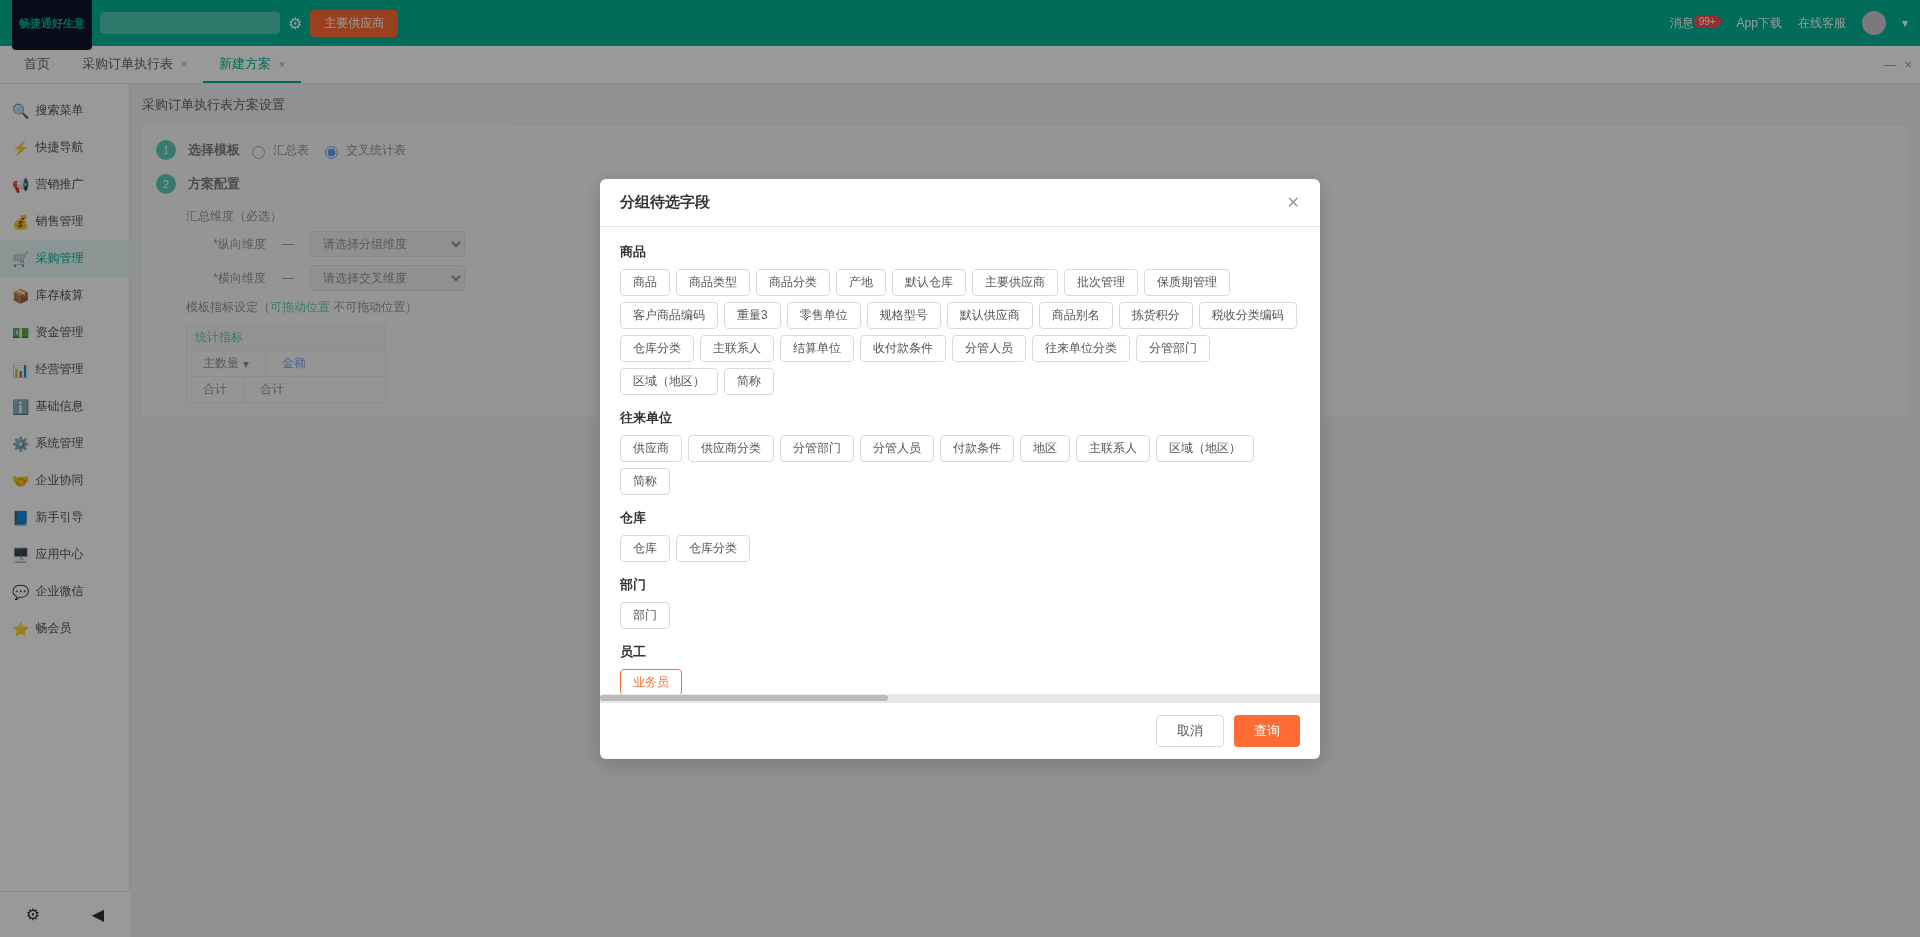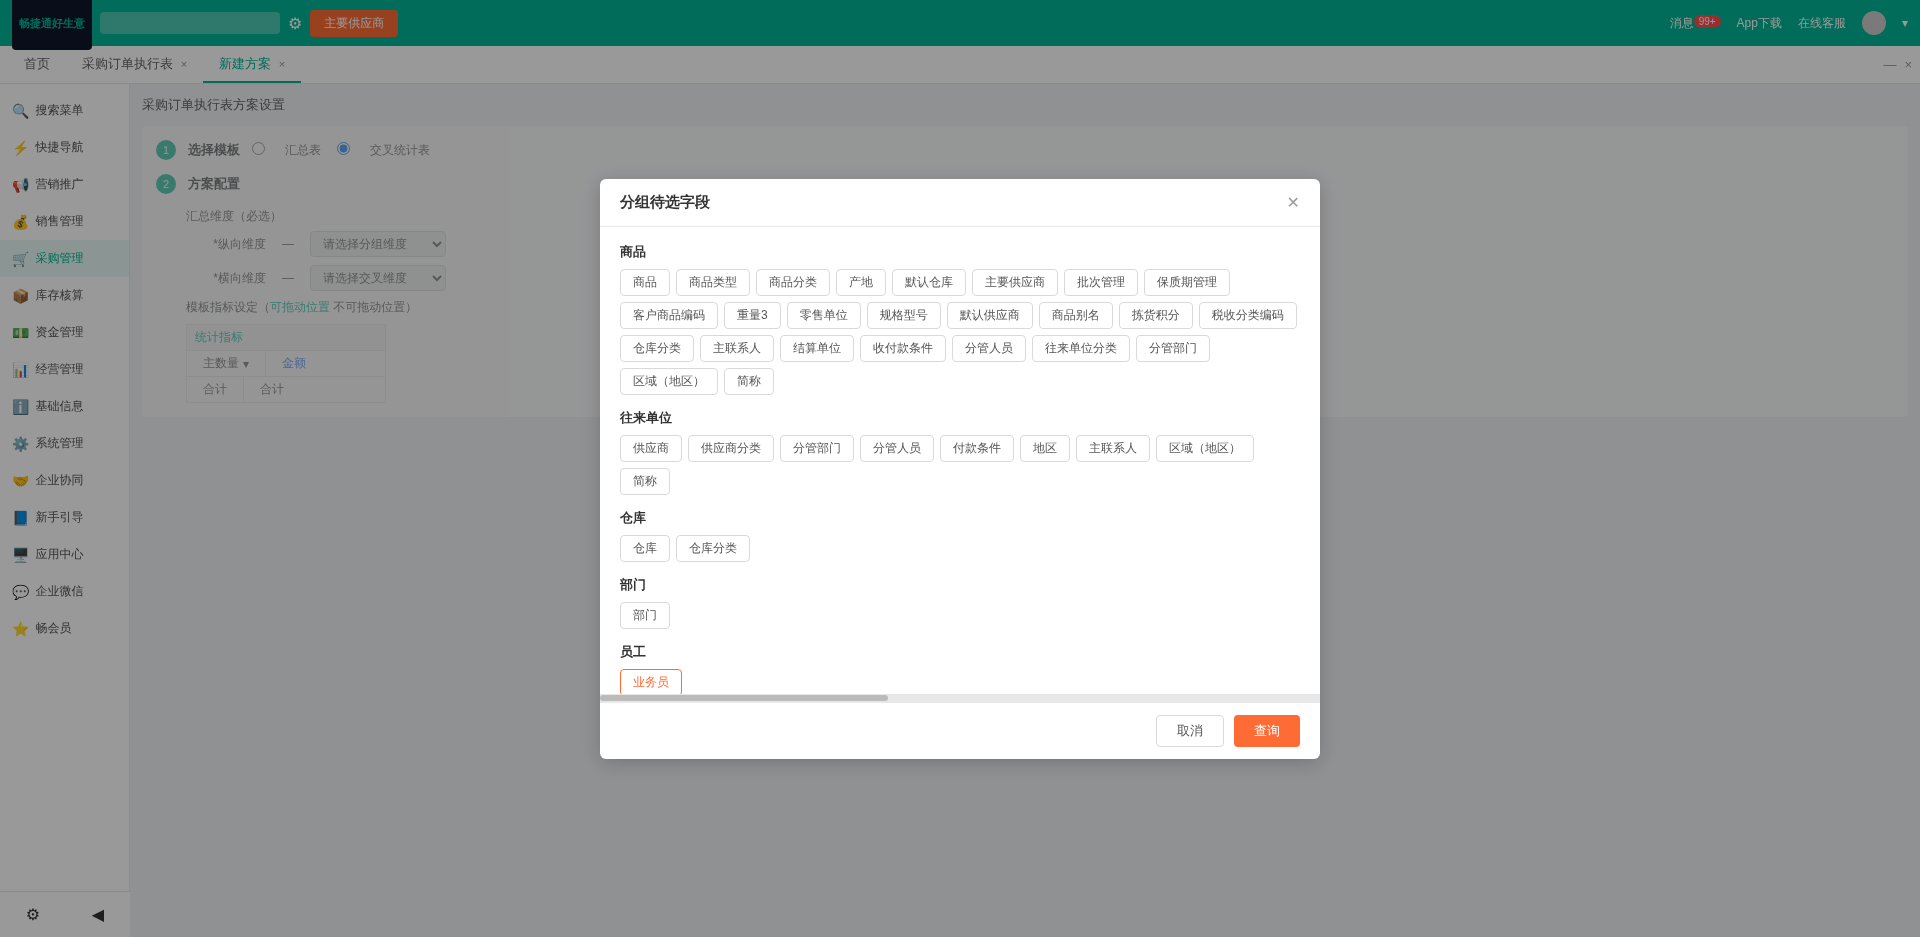--- a/index.html
+++ b/index.html
@@ -247,37 +247,37 @@
       width: 20px;
       height: 20px;
       display: flex;
       align-items: center;
       justify-content: center;
       font-size: 11px;
       flex-shrink: 0;
     }
     .step-label { font-size: 13px; font-weight: bold; color: #333; }
     .radio-group { display: flex; gap: 16px; align-items: center; }
-    .radio-item { display: flex; align-items: flex-start; gap: 20px; font-size: 12px; color: #555; cursor: pointer; }
+    .radio-item { display: flex; align-items: flex-end; gap: 8px; font-size: 12px; color: #555; cursor: pointer; }
     .form-row {
       display: flex;
       align-items: center;
       gap: 8px;
       margin-bottom: 8px;
       font-size: 12px;
       color: #555;
     }
     .form-label { width: 80px; text-align: right; color: #555; }
     .form-select {
       border: 1px solid #d9d9d9;
       border-radius: 4px;
       padding: 4px 8px;
       color: #555;
       font-size: 12px;
-      width: 136px;
+      width: 155px;
     }
 
     
     .modal-body::-webkit-scrollbar { width: 6px; }
     .modal-body::-webkit-scrollbar-track { background: #f1f1f1; }
     .modal-body::-webkit-scrollbar-thumb { background: #ccc; border-radius: 3px; }
 
     
     .modal-hscroll {
       height: 8px;

